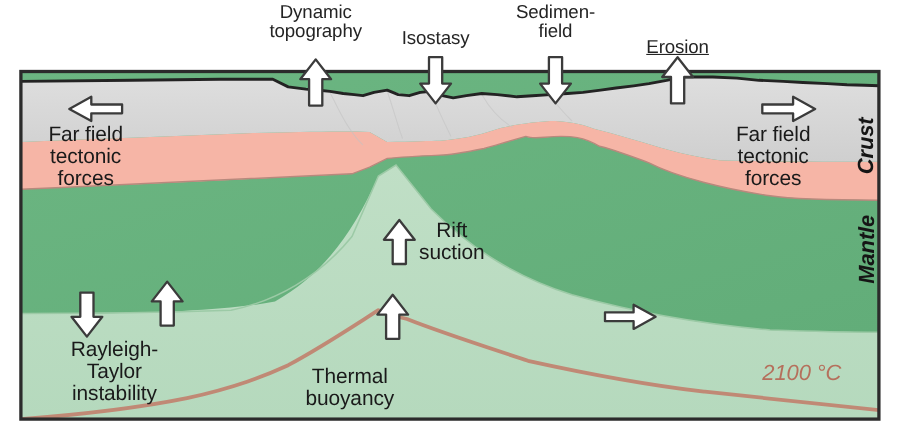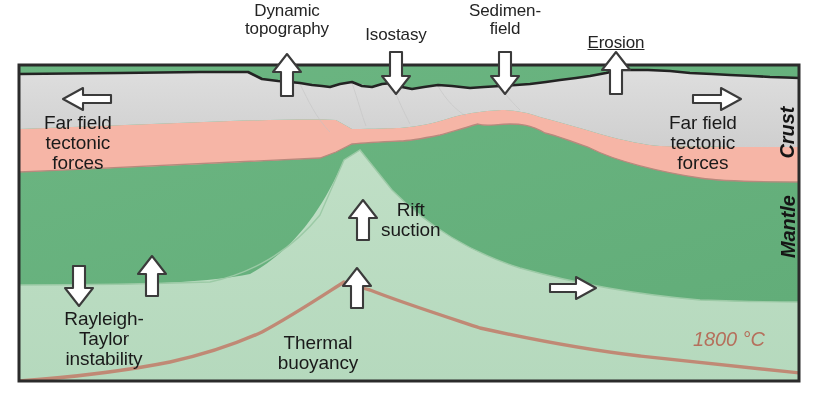--- a/index.html
+++ b/index.html
@@ -249,15 +249,15 @@
 suction</div>
 
   <div class="lbl inner-label center-label" style="left:248px; top:305px; width:140px;margin-top:28px;">Thermal
 buoyancy</div>
 
 
   <div class="lbl side-label" style="left:748px; top:122px; width:80px; transform:rotate(-90deg);">Crust</div>
 
   <div class="lbl side-label" style="left:742px; top:216px; width:94px; transform:rotate(-90deg);">Mantle</div>
 
-  <div class="lbl iso-label" style="left:693px; top:329px;">1800 °C</div>
+  <div class="lbl iso-label" style="left:693px; top:329px;">2100 °C</div>
 
 </div>
 
 </body></html>

